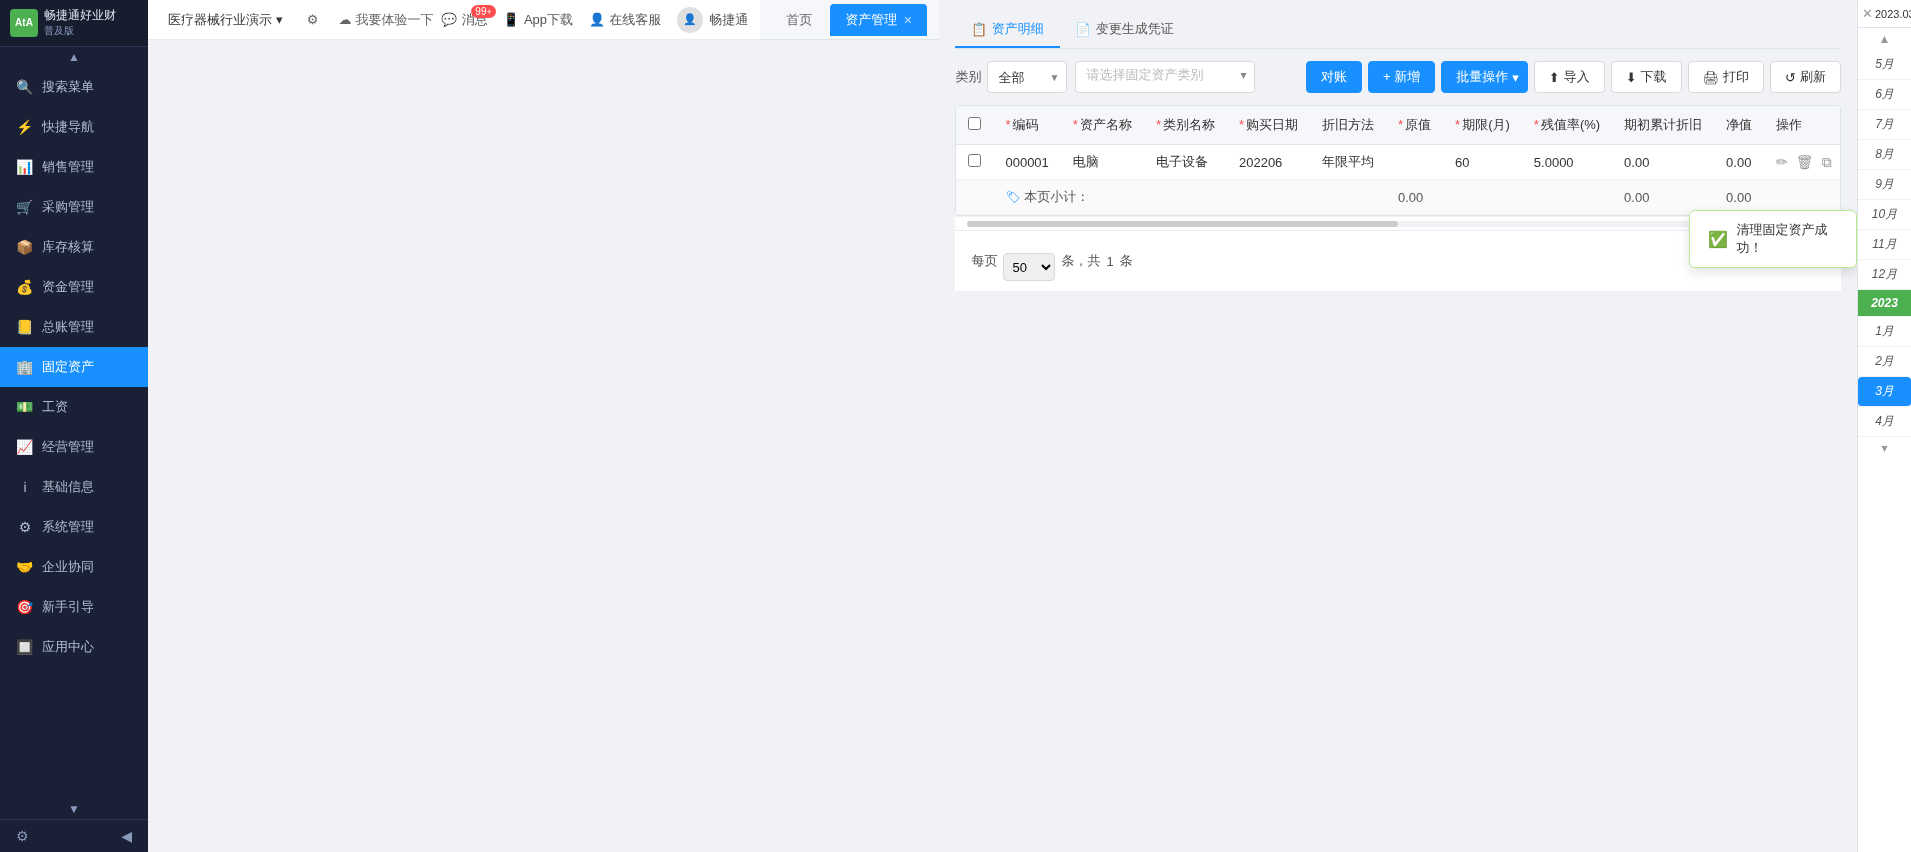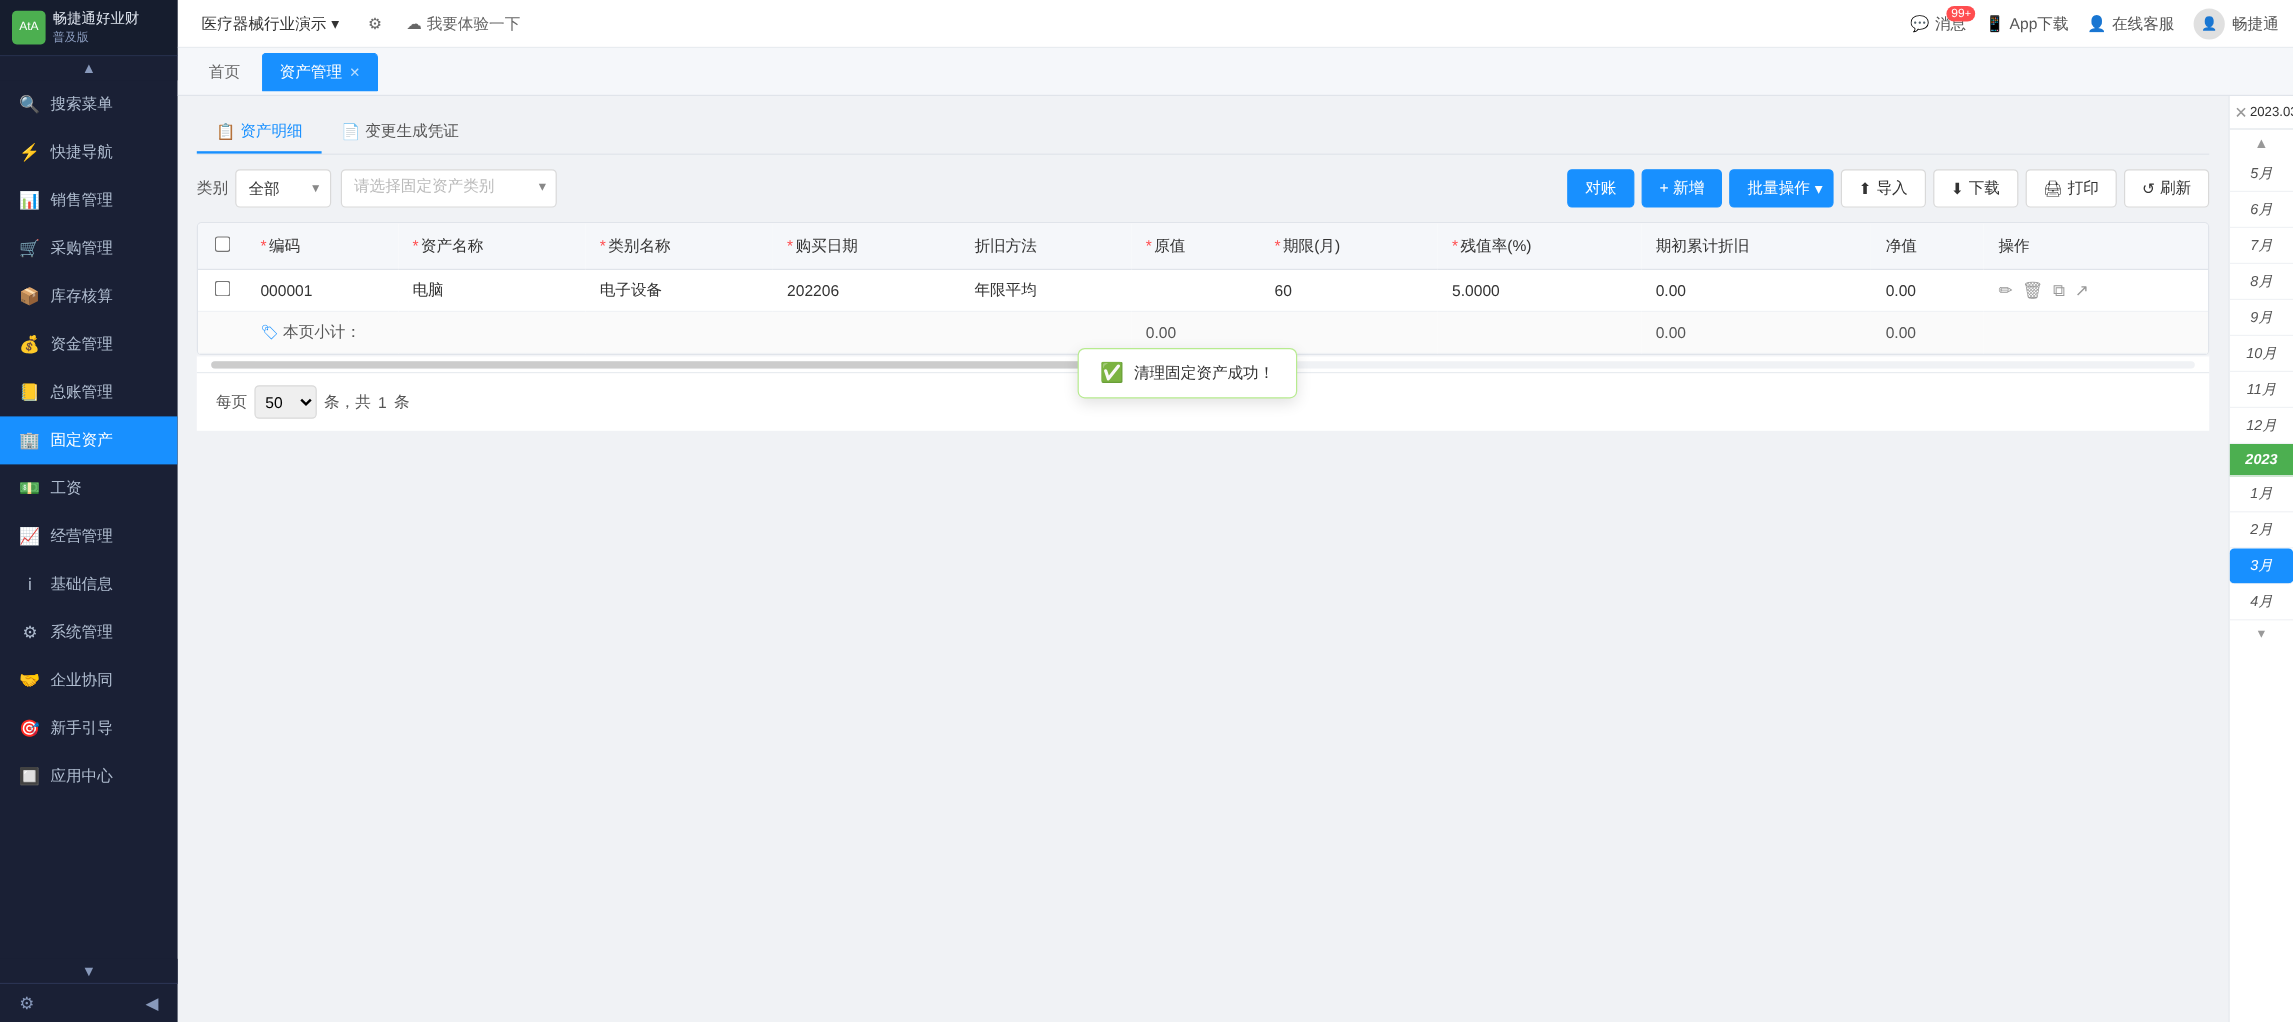--- a/index.html
+++ b/index.html
@@ -26,21 +26,21 @@
     .sidebar-logo-icon {
       width: 28px;
       height: 28px;
       background: #4caf50;
       border-radius: 4px;
       display: flex;
       align-items: center;
       justify-content: center;
       font-size: 10px;
       color: white;
-      font-weight: normal;
+      font-weight: bold;
     }
     .sidebar-logo-text {
       font-size: 12px;
       color: #e0e6f0;
       line-height: 1.3;
     }
     .sidebar-logo-sub {
       font-size: 10px;
       color: #8899bb;
     }
@@ -91,21 +91,21 @@
       color: #8899bb;
       font-size: 12px;
       padding: 3px;
       cursor: pointer;
     }
 
     
     .main {
       flex: 1;
       display: flex;
-      flex-direction: column;
+      flex-direction: row;
       overflow: hidden;
     }
 
     
     .topbar {
       background: white;
       height: 40px;
       display: flex;
       align-items: center;
       padding: 0 12px;
@@ -447,20 +447,21 @@
       background: white;
       font-size: 13px;
       color: #555;
     }
     .page-size-select {
       height: 28px;
       padding: 0 4px;
       border: 1px solid #d9d9d9;
       border-radius: 4px;
       font-size: 13px;
+      margin-top: 12px;
     }
 
     
     .right-panel {
       width: 54px;
       background: white;
       border-left: 1px solid #e0e4ea;
       display: flex;
       flex-direction: column;
       overflow-y: auto;

